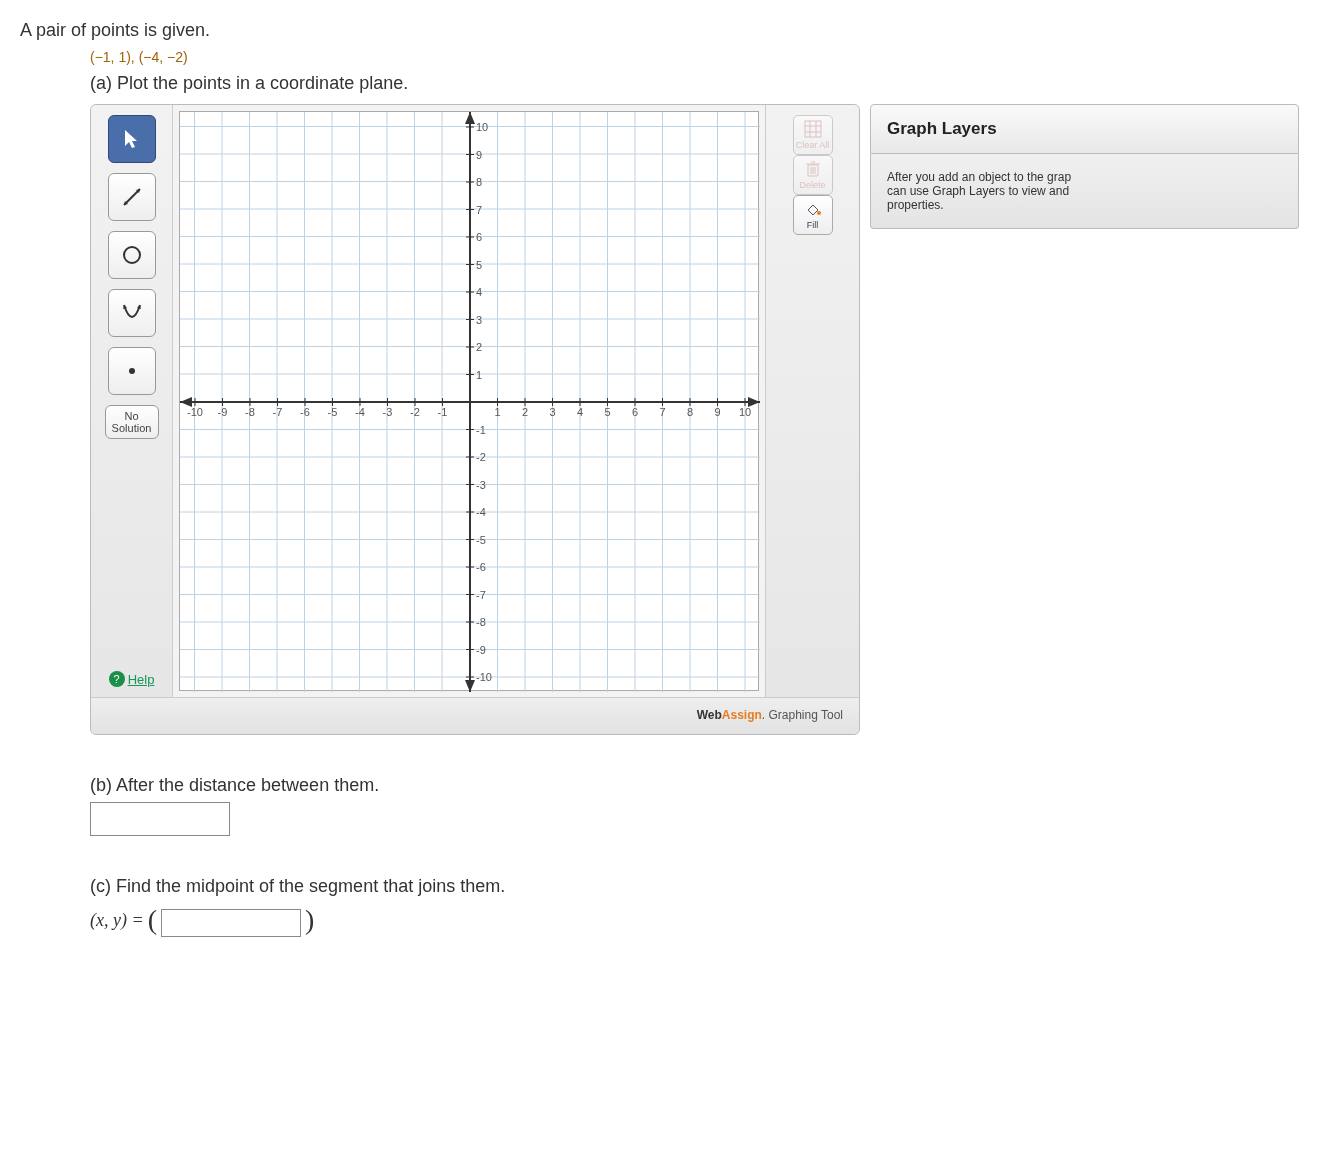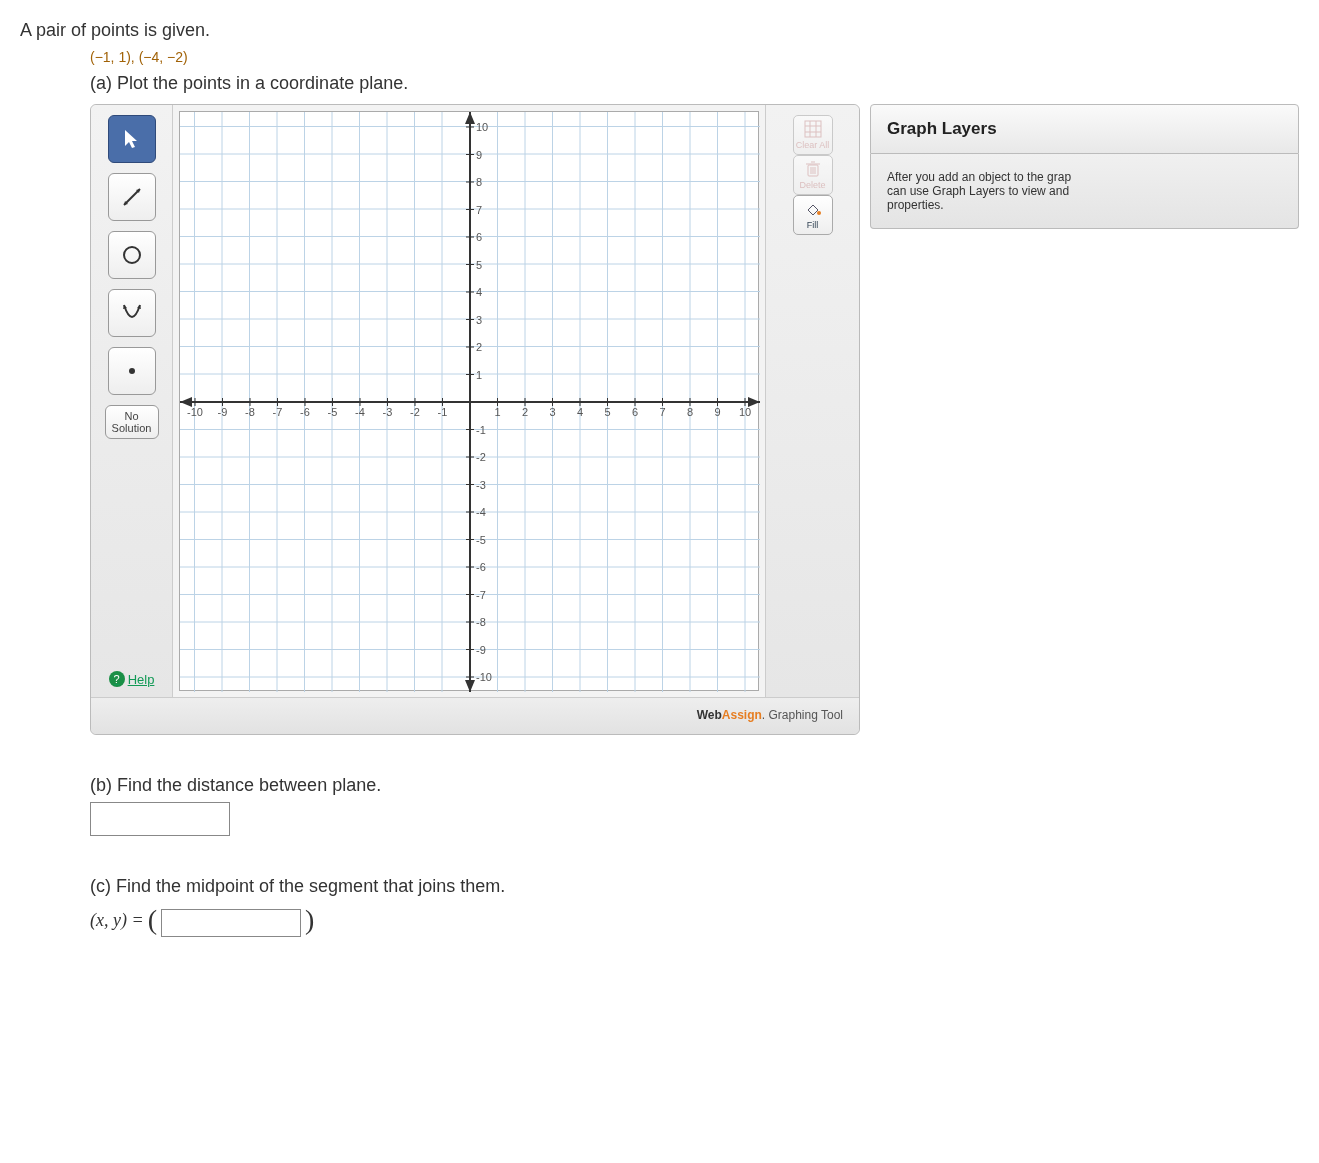--- a/index.html
+++ b/index.html
@@ -358,21 +358,21 @@
     <div class="layers-header">Graph Layers</div>
     <div class="layers-body">
       <div>After you add an object to the grap</div>
       <div>can use Graph Layers to view and</div>
       <div>properties.</div>
     </div>
   </div>
 </div>
 
 <div class="part-b">
-  <div>(b) Find the distance between plane.</div>
+  <div>(b) After the distance between them.</div>
   <input type="text" class="answer-input" style="">
 </div>
 
 <div class="part-c">
   <div>(c) Find the midpoint of the segment that joins them.</div>
   <div class="midpoint-row">
     <span class="xy-label">(x, y) = </span>
     <span class="paren">(</span>
     <input type="text" class="answer-input small" style="">
     <span class="paren">)</span>

